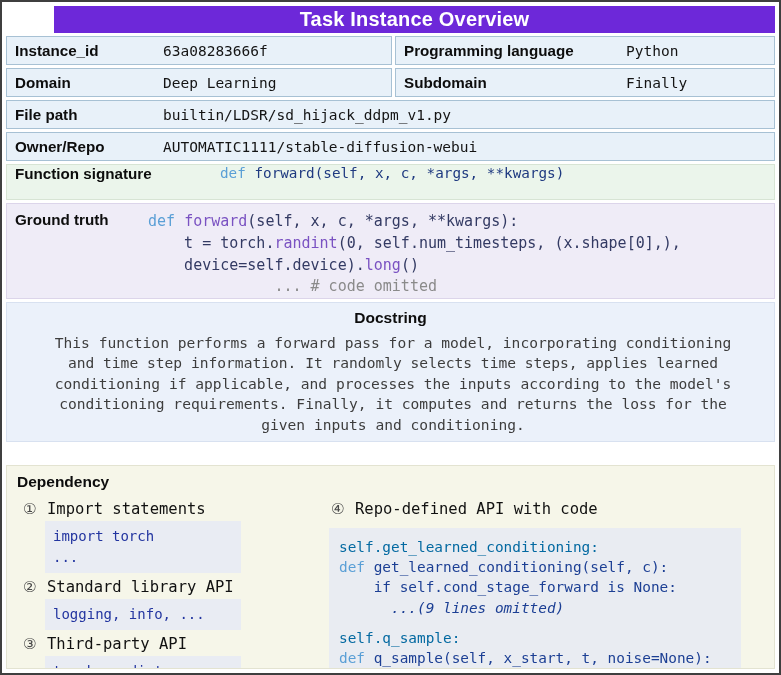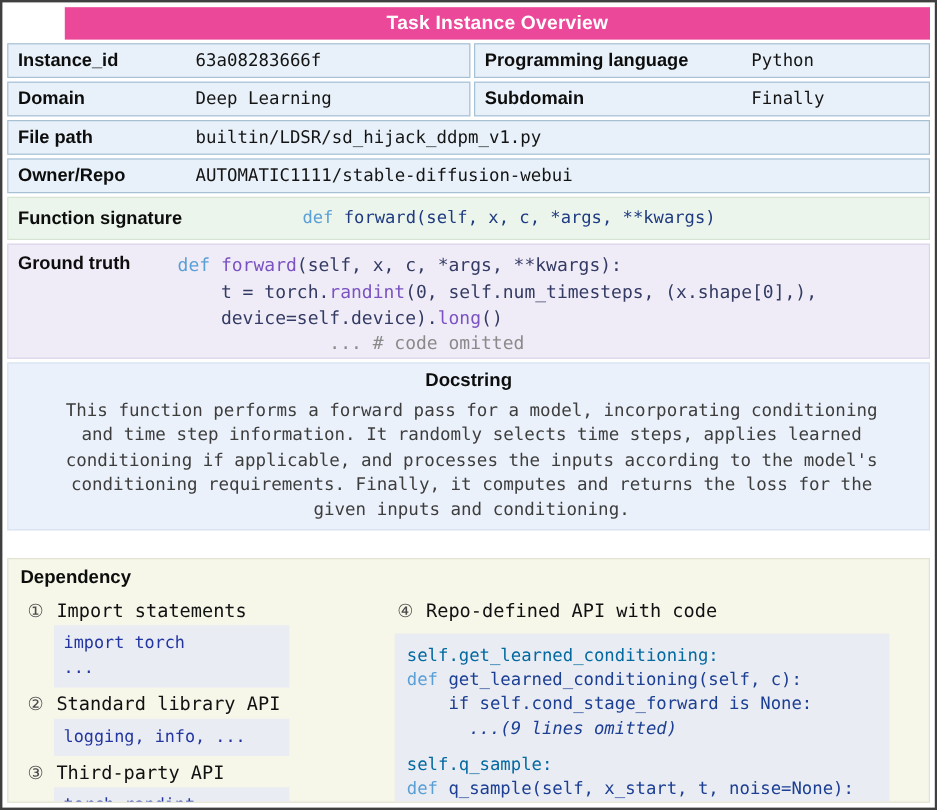--- a/index.html
+++ b/index.html
@@ -11,22 +11,22 @@
     border:2px solid #3f3f3f;
     background:#ffffff;
     padding:4px;
     display:flex; flex-direction:column; gap:3px;
     overflow:hidden;
   }
 
   
   .title-bar {
     height:27px; flex:0 0 27px;
-    background:#ec4899; color:#ffffff;
-    font-weight:bold; font-size:16px;
+    background:#6d28d9; color:#ffffff;
+    font-weight:bold; font-size:20px;
     display:flex; align-items:center; justify-content:center;
     letter-spacing:.2px;
     margin-left:48px;
   }
 
   
   .info-grid {
     display:grid;
     grid-template-columns:386px 1fr;
     gap:3px;
@@ -58,23 +58,22 @@
   .cm      { color:#8a8a8a; }
   .salmon  { color:#0369a1; }
   .rnavy   { color:#1c3f94; }
   .it      { font-style:italic; }
 
   
   .sig-row {
     background:#ebf5eb;
     border:1px solid #d7e4d4;
     height:36px; flex:0 0 36px;
-    display:flex; align-items:center;
+    display:flex; 
     padding:0 8px;
-    gap:32px;
   }
   .sig-lbl { width:205px; }
   .sig-code { font-size:14.3px; }
 
   
   .gt-row {
     background:#efecf7;
     border:1px solid #dcd5ea;
     flex:0 0 94px;
     display:flex;

